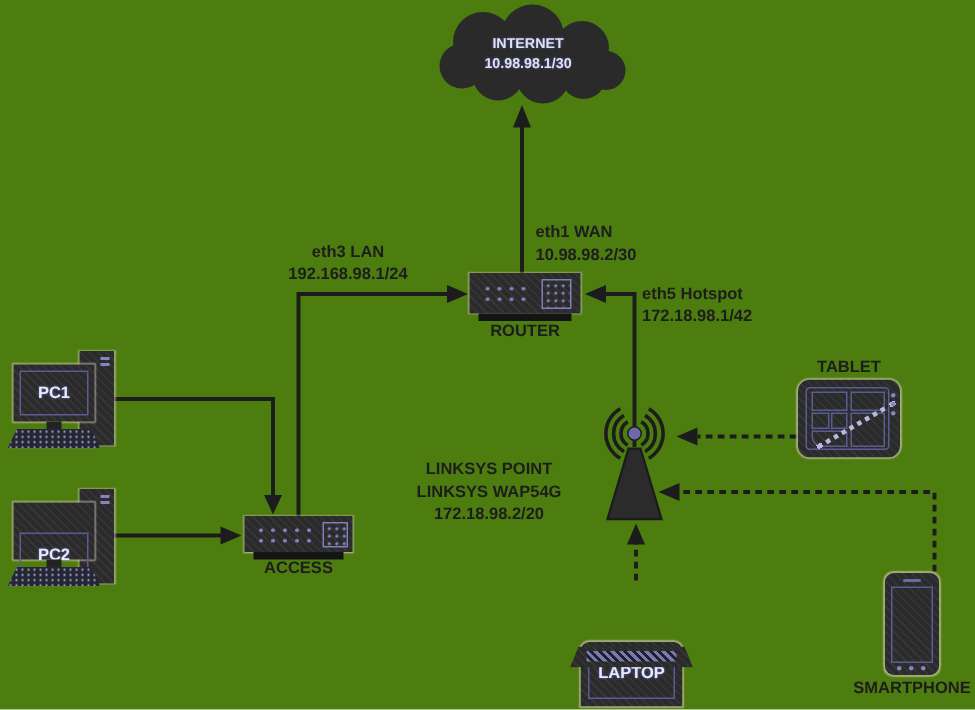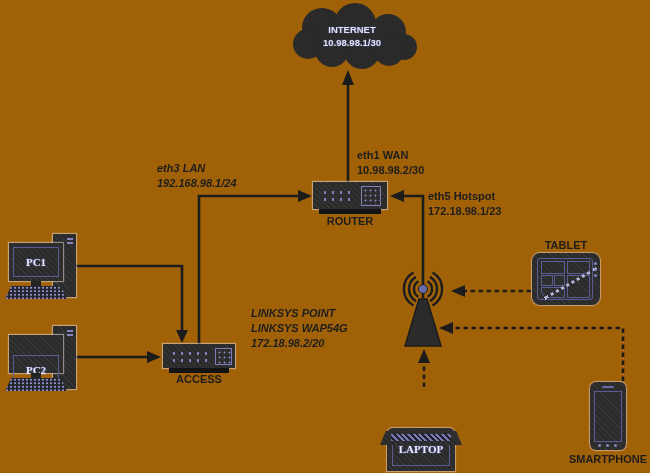--- a/index.html
+++ b/index.html
@@ -1,30 +1,30 @@
 <!DOCTYPE html>
 <html><head>
 <meta charset="utf-8">
 <style>
   html,body{margin:0;padding:0;background:#fff;}
-  .stage{position:relative;width:650px;height:473px;background:#a16207;overflow:hidden;
+  .stage{position:relative;width:650px;height:473px;background:#4d7c0f;overflow:hidden;
          font-family:"Liberation Sans",sans-serif;}
   svg.wires{position:absolute;left:0;top:0;width:650px;height:473px;}
 
   
   .lbl{position:absolute;font-weight:bold;color:#1d1d1d;font-size:11px;line-height:15px;
        white-space:nowrap;}
   .lbl .ln{display:block;}
   .center{text-align:center;}
-  .right{text-align:left;font-style:italic;}
+  .right{text-align:center;}
 
   
   .device{position:absolute;background:#2b2b2b;
           background-image:repeating-linear-gradient(45deg,rgba(255,255,255,0.05) 0 1px,rgba(0,0,0,0) 1px 4px);
-          box-shadow:0 0 1px 1px rgba(235,215,210,0.55);font-family:Liberation Serif, serif;}
+          box-shadow:0 0 1px 1px rgba(235,215,210,0.55);}
   .shadowbar{position:absolute;background:#141414;}
 
   
   .ports{position:absolute;background-image:radial-gradient(circle,#8585c2 1.1px,rgba(0,0,0,0) 1.4px);
          background-size:8px 7px;background-position:2px 2px;}
   .diagbox{position:absolute;border:1px solid #7f7fba;
            background-image:radial-gradient(circle,#8585c2 0.9px,rgba(0,0,0,0) 1.1px);
            background-size:5px 5px;background-position:1px 1px;}
 
   
@@ -114,21 +114,21 @@
   <div class="lbl" style="left:357px;top:148px;">
     <span class="ln">eth1 WAN</span>
     <span class="ln">10.98.98.2/30</span>
   </div>
   <div class="lbl right" style="left:157px;top:161px;width:150px;">
     <span class="ln">eth3 LAN</span>
     <span class="ln">192.168.98.1/24</span>
   </div>
   <div class="lbl" style="left:428px;top:189px;">
     <span class="ln">eth5 Hotspot</span>
-    <span class="ln">172.18.98.1/23</span>
+    <span class="ln">172.18.98.1/42</span>
   </div>
 
   <div class="device" style="left:313px;top:182px;width:74px;height:27px;">
     <div class="ports" style="left:6px;top:5px;width:34px;height:16px;"></div>
     <div class="diagbox" style="left:48px;top:4px;width:18px;height:18px;"></div>
   </div>
   <div class="shadowbar" style="left:319px;top:209px;width:62px;height:5px;"></div>
   <div class="lbl center" style="left:285px;top:214px;width:130px;line-height:14px;">
     <span class="ln">ROUTER</span>
   </div>

